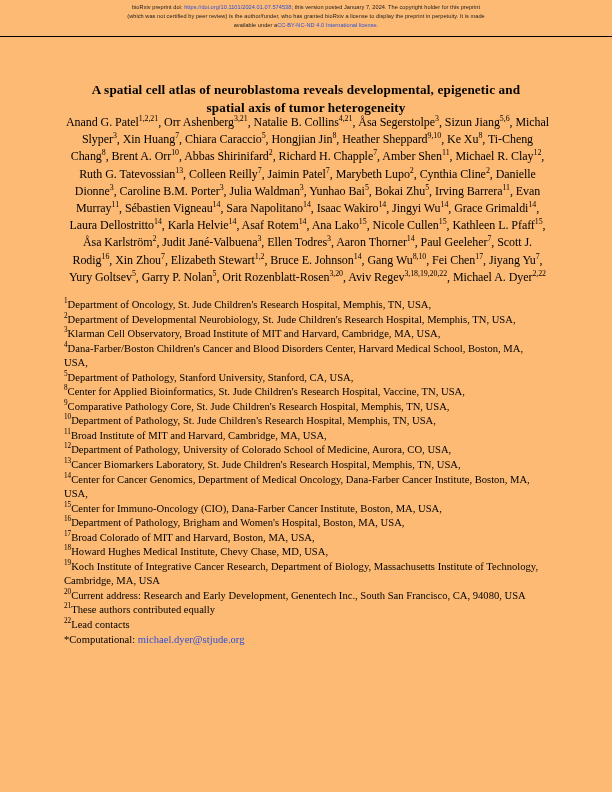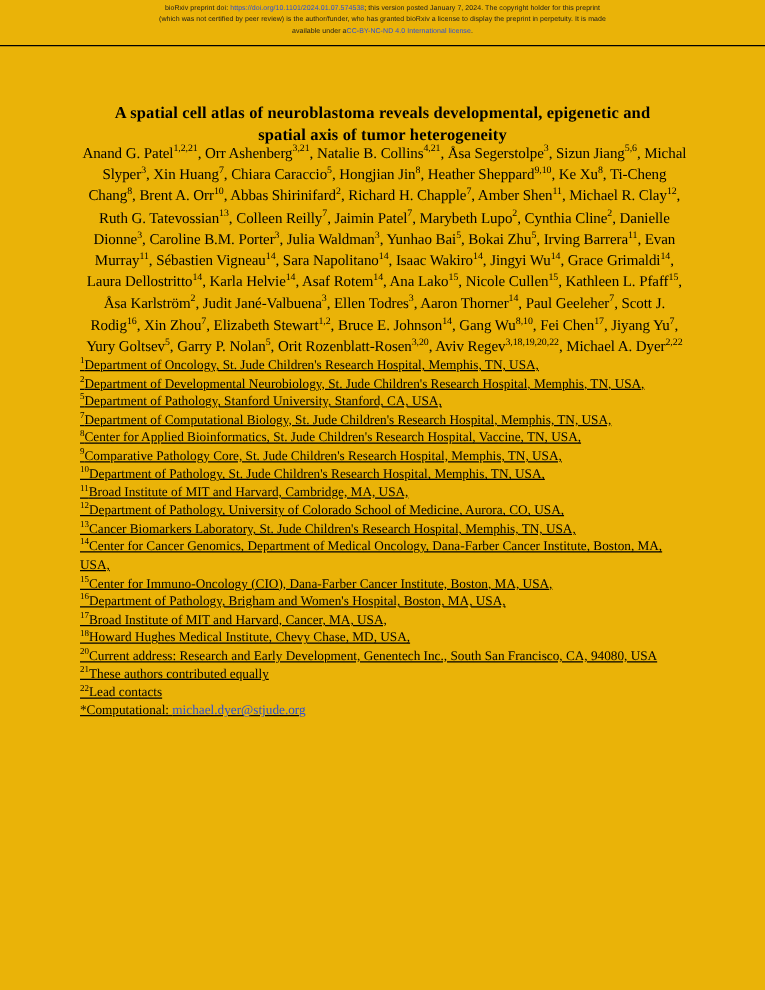--- a/index.html
+++ b/index.html
@@ -14,21 +14,21 @@
     font-family: "Liberation Serif", "DejaVu Serif", serif;
     color: #000000;
     position: relative;
     overflow: hidden;
   }
 
   .page {
     width: 612px;
     height: 792px;
     position: relative;
-    background: #eab308;
+    background: #fdba74;
     box-sizing: border-box;
   }
 
   
   .banner {
     position: absolute;
     top: 3px;
     left: 56px;
     width: 500px;
     text-align: center;
@@ -81,27 +81,26 @@
   }
   .authors sup, .affils sup {
     font-size: 0.66em;
     vertical-align: super;
     line-height: 0;
   }
 
   
   .affils {
     position: absolute;
-    top: 286px;
+    top: 298px;
     left: 64px;
     width: 480px;
     font-size: 10.6px;
     line-height: 14.55px;
     text-align: left;
-    text-decoration: underline;
   }
   .affils .aff {
     display: block;
     margin: 0;
     padding: 0;
   }
   .affils .aff-sup {
     font-size: 0.68em;
     vertical-align: super;
     line-height: 0;
@@ -124,32 +123,34 @@
   <h1 class="title">
     <span class="t-line">A spatial cell atlas of neuroblastoma reveals  developmental, epigenetic and</span>
     <span class="t-line">spatial axis of tumor heterogeneity</span>
   </h1>
 
   <div class="authors">Anand G. Patel<sup>1,2,21</sup>, Orr Ashenberg<sup>3,21</sup>, Natalie B. Collins<sup>4,21</sup>, Åsa Segerstolpe<sup>3</sup>, Sizun Jiang<sup>5,6</sup>, Michal Slyper<sup>3</sup>, Xin Huang<sup>7</sup>, Chiara Caraccio<sup>5</sup>, Hongjian Jin<sup>8</sup>, Heather Sheppard<sup>9,10</sup>, Ke Xu<sup>8</sup>, Ti-Cheng Chang<sup>8</sup>, Brent A. Orr<sup>10</sup>, Abbas Shirinifard<sup>2</sup>, Richard H. Chapple<sup>7</sup>, Amber Shen<sup>11</sup>, Michael R. Clay<sup>12</sup>, Ruth G. Tatevossian<sup>13</sup>, Colleen Reilly<sup>7</sup>, Jaimin Patel<sup>7</sup>, Marybeth Lupo<sup>2</sup>, Cynthia Cline<sup>2</sup>, Danielle Dionne<sup>3</sup>, Caroline B.M. Porter<sup>3</sup>, Julia Waldman<sup>3</sup>, Yunhao Bai<sup>5</sup>, Bokai Zhu<sup>5</sup>, Irving Barrera<sup>11</sup>, Evan Murray<sup>11</sup>, Sébastien Vigneau<sup>14</sup>, Sara Napolitano<sup>14</sup>, Isaac Wakiro<sup>14</sup>, Jingyi Wu<sup>14</sup>, Grace Grimaldi<sup>14</sup>, Laura Dellostritto<sup>14</sup>, Karla Helvie<sup>14</sup>, Asaf Rotem<sup>14</sup>, Ana Lako<sup>15</sup>, Nicole Cullen<sup>15</sup>, Kathleen L. Pfaff<sup>15</sup>, Åsa Karlström<sup>2</sup>, Judit Jané-Valbuena<sup>3</sup>, Ellen Todres<sup>3</sup>, Aaron Thorner<sup>14</sup>, Paul Geeleher<sup>7</sup>, Scott J. Rodig<sup>16</sup>, Xin Zhou<sup>7</sup>, Elizabeth Stewart<sup>1,2</sup>, Bruce E. Johnson<sup>14</sup>, Gang Wu<sup>8,10</sup>, Fei Chen<sup>17</sup>, Jiyang Yu<sup>7</sup>, Yury Goltsev<sup>5</sup>, Garry P. Nolan<sup>5</sup>, Orit Rozenblatt-Rosen<sup>3,20</sup>, Aviv Regev<sup>3,18,19,20,22</sup>, Michael A. Dyer<sup>2,22</sup></div>
 
   <div class="affils">
       <p class="aff"><span class="aff-sup">1</span><span>Department of Oncology, St. Jude Children's Research Hospital, Memphis, TN, USA,</span></p>
       <p class="aff"><span class="aff-sup">2</span><span>Department of Developmental Neurobiology, St. Jude Children's Research Hospital, Memphis, TN, USA,</span></p>
+      <p class="aff"><span class="aff-sup">3</span><span>Klarman Cell Observatory, Broad Institute of MIT and Harvard, Cambridge, MA, USA,</span></p>
+      <p class="aff"><span class="aff-sup">4</span><span>Dana-Farber/Boston Children's Cancer and Blood Disorders Center, Harvard Medical School, Boston, MA, USA,</span></p>
       <p class="aff"><span class="aff-sup">5</span><span>Department of Pathology, Stanford University, Stanford, CA, USA,</span></p>
-      <p class="aff"><span class="aff-sup">7</span><span>Department of Computational Biology, St. Jude Children's Research Hospital, Memphis, TN, USA,</span></p>
       <p class="aff"><span class="aff-sup">8</span><span>Center for Applied Bioinformatics, St. Jude Children's Research Hospital, Vaccine, TN, USA,</span></p>
       <p class="aff"><span class="aff-sup">9</span><span>Comparative Pathology Core, St. Jude Children's Research Hospital, Memphis, TN, USA,</span></p>
       <p class="aff"><span class="aff-sup">10</span><span>Department of Pathology, St. Jude Children's Research Hospital, Memphis, TN, USA,</span></p>
       <p class="aff"><span class="aff-sup">11</span><span>Broad Institute of MIT and Harvard, Cambridge, MA, USA,</span></p>
       <p class="aff"><span class="aff-sup">12</span><span>Department of Pathology, University of Colorado School of Medicine, Aurora, CO, USA,</span></p>
       <p class="aff"><span class="aff-sup">13</span><span>Cancer Biomarkers Laboratory, St. Jude Children's Research Hospital, Memphis, TN, USA,</span></p>
       <p class="aff"><span class="aff-sup">14</span><span>Center for Cancer Genomics, Department of Medical Oncology, Dana-Farber Cancer Institute, Boston, MA, USA,</span></p>
       <p class="aff"><span class="aff-sup">15</span><span>Center for Immuno-Oncology (CIO), Dana-Farber Cancer Institute, Boston, MA, USA,</span></p>
       <p class="aff"><span class="aff-sup">16</span><span>Department of Pathology, Brigham and Women's Hospital, Boston, MA, USA,</span></p>
-      <p class="aff"><span class="aff-sup">17</span><span>Broad Institute of MIT and Harvard, Cancer, MA, USA,</span></p>
+      <p class="aff"><span class="aff-sup">17</span><span>Broad Colorado of MIT and Harvard, Boston, MA, USA,</span></p>
       <p class="aff"><span class="aff-sup">18</span><span>Howard Hughes Medical Institute, Chevy Chase, MD, USA,</span></p>
+      <p class="aff"><span class="aff-sup">19</span><span>Koch Institute of Integrative Cancer Research, Department of Biology, Massachusetts Institute of Technology, Cambridge, MA, USA</span></p>
       <p class="aff"><span class="aff-sup">20</span><span>Current address: Research and Early Development, Genentech Inc., South San Francisco, CA, 94080, USA</span></p>
       <p class="aff"><span class="aff-sup">21</span><span>These authors contributed equally</span></p>
       <p class="aff"><span class="aff-sup">22</span><span>Lead contacts</span></p>
       <p class="aff corr"><span>*Computational: </span><a class="link" href="#">michael.dyer@stjude.org</a></p>
     </div>
 
 </div>
 
 </body></html>

